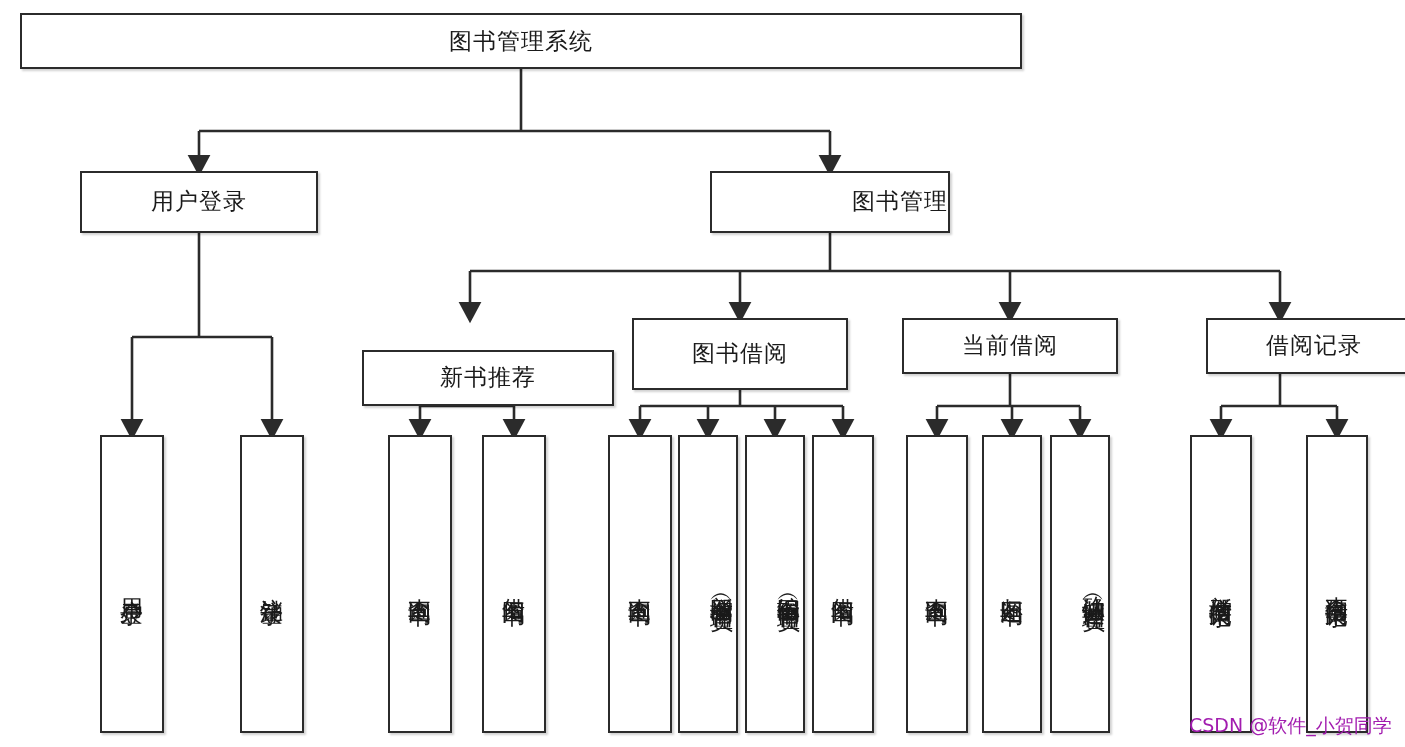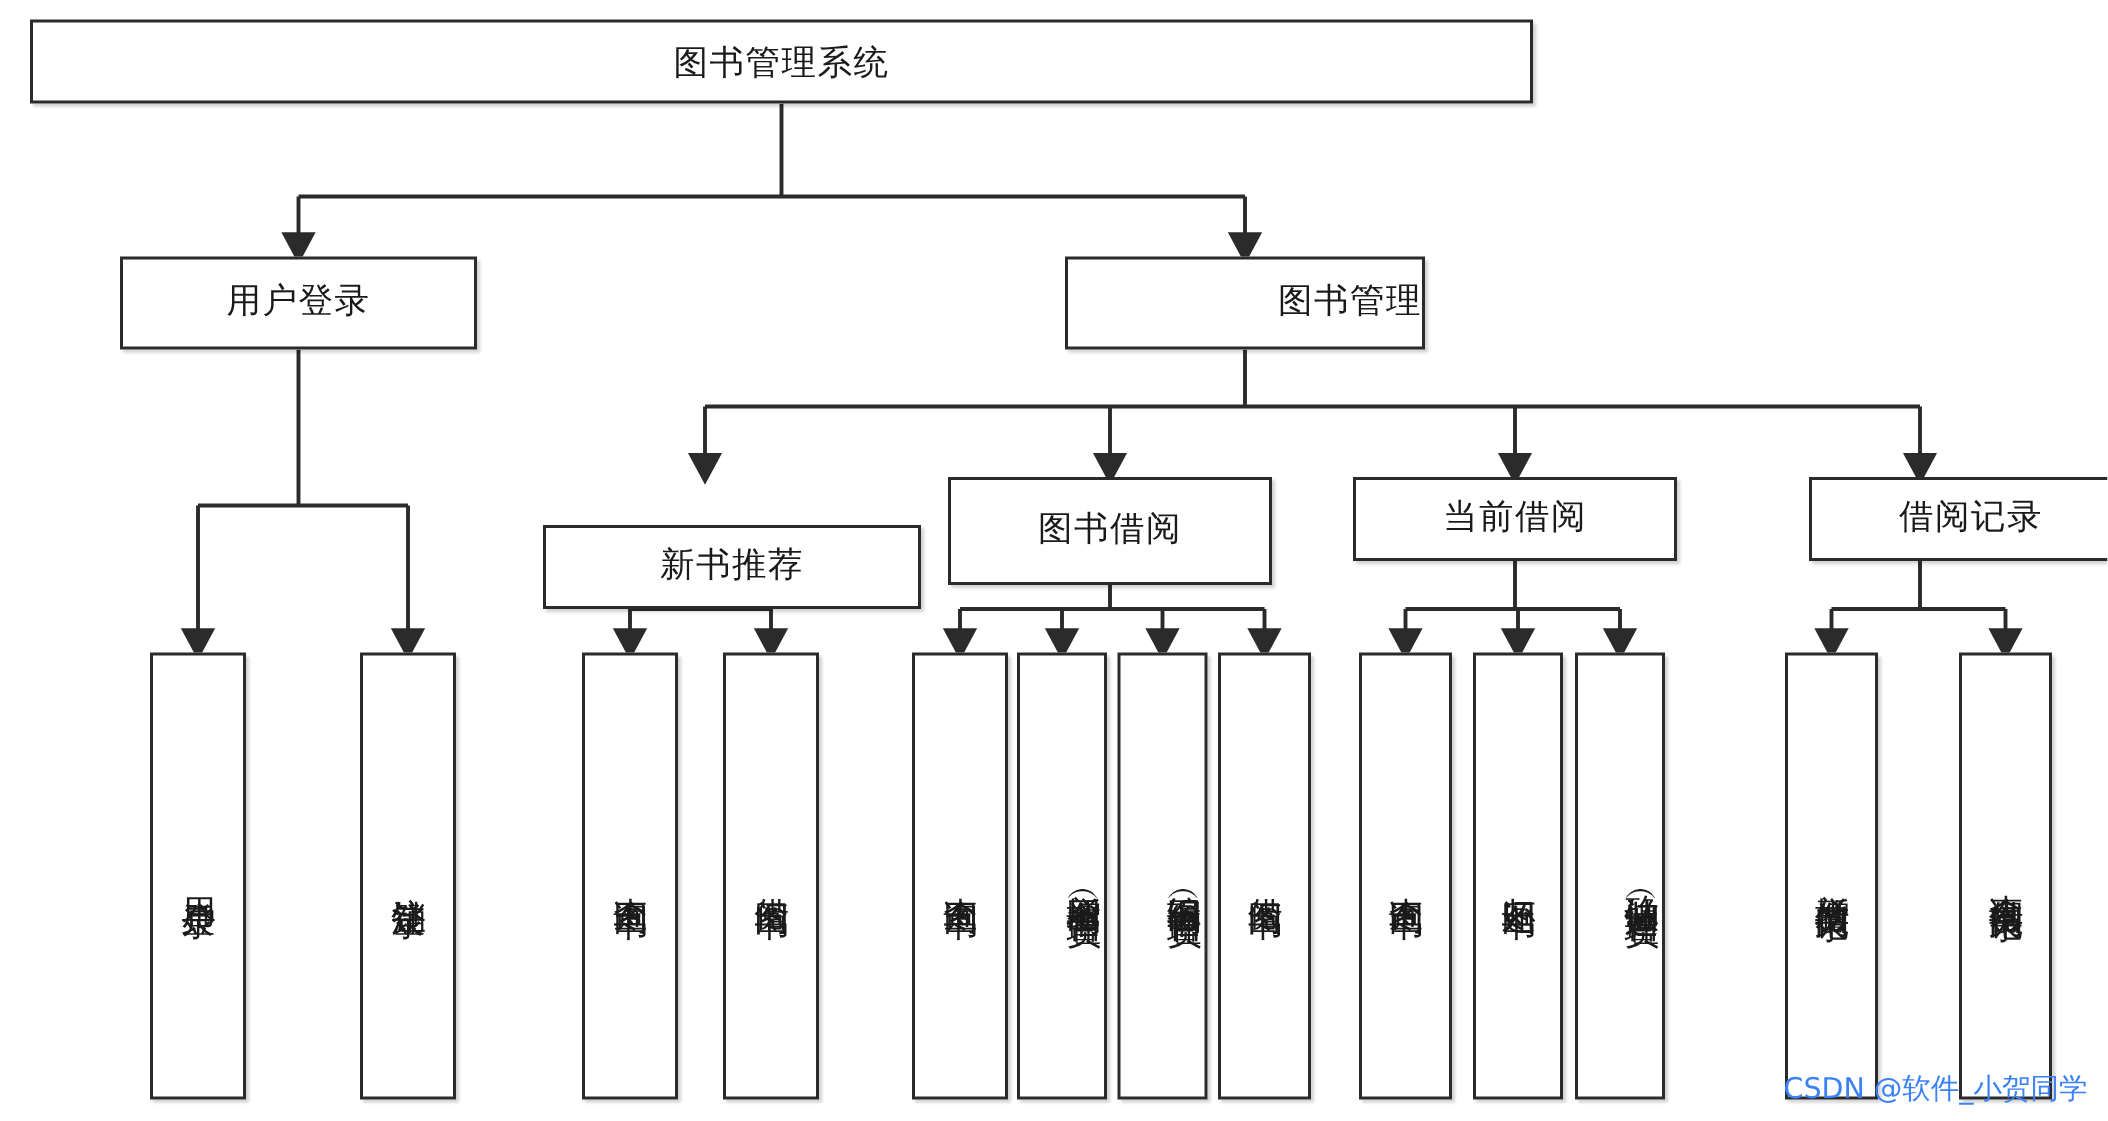--- a/index.html
+++ b/index.html
@@ -61,21 +61,21 @@
   }
   .node-v.anchor-mid {
     align-items: center;
     padding-top: 0;
   }
   .watermark {
     position: absolute;
     left: 1189px;
     top: 713px;
     font-size: 19px;
-    color: #3b82f6;
+    color: #a21caf;
     white-space: nowrap;
     z-index: 3;
     font-family: "DejaVu Sans", "Liberation Sans", sans-serif;
   }
 </style>
 </head>
 <body>
 
 <div id="canvas">
 

